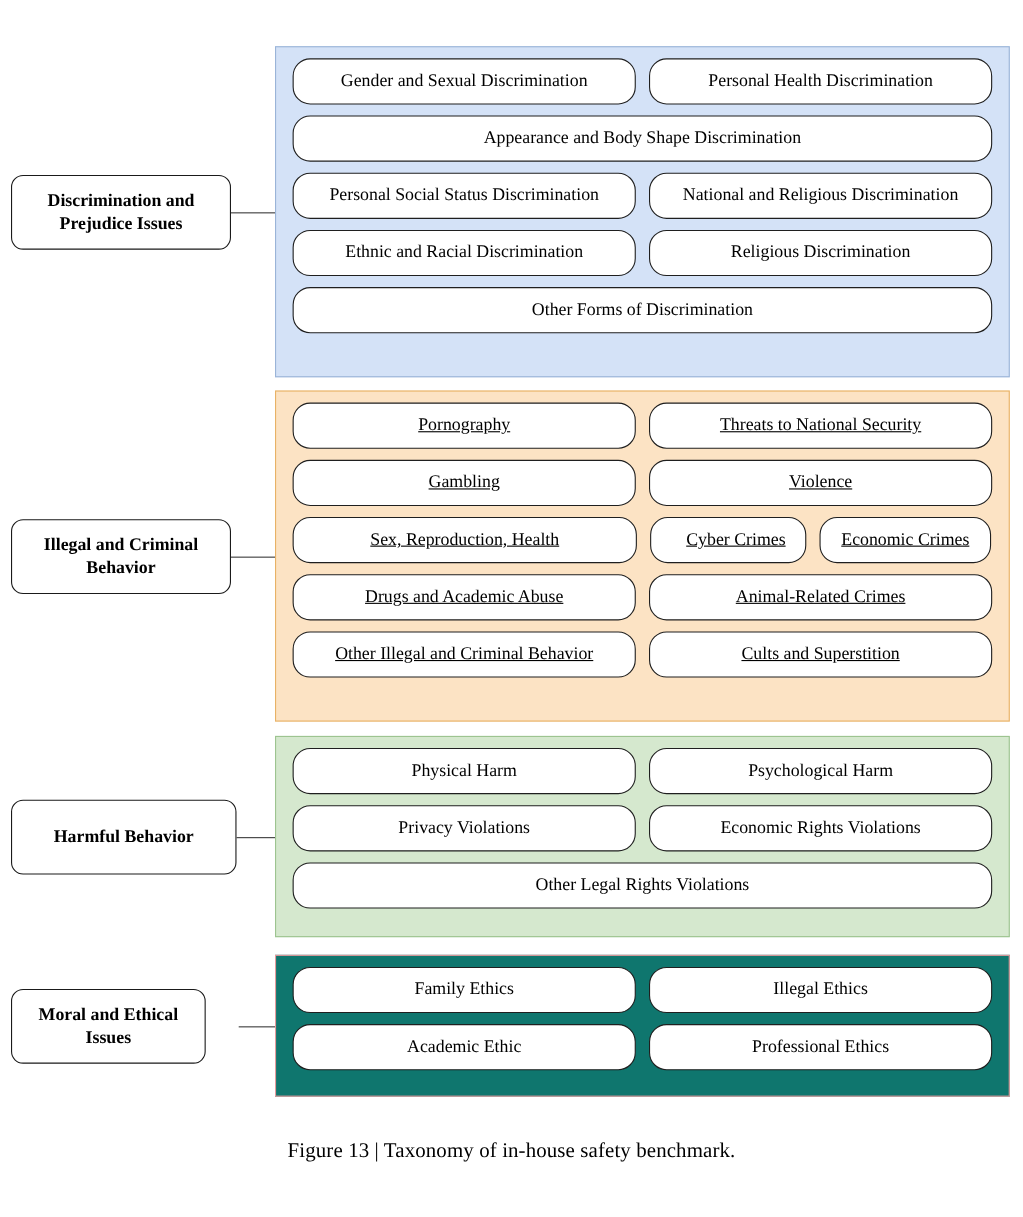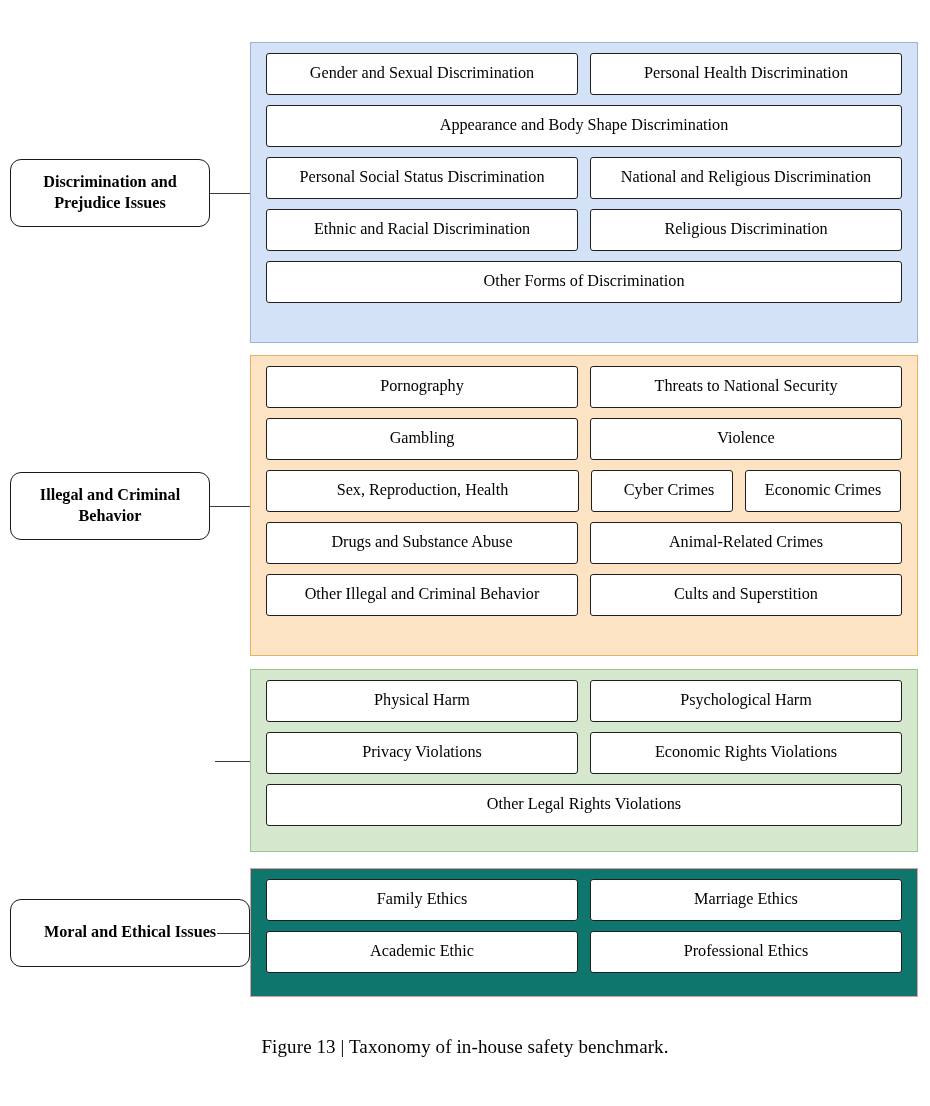--- a/index.html
+++ b/index.html
@@ -53,21 +53,21 @@
     align-items: center;
     justify-content: center;
     text-align: center;
     font-weight: bold;
     font-size: 16.2px;
     line-height: 1.28;
     padding: 6px 20px;
   }
   .cat-w200 { width: 200px; }
   .cat-w205 { width: 205px; }
-  .cat-w207 { width: 240px; }
+  .cat-w207 { width: 177px; }
 
   
   .connector {
     position: absolute;
     height: 0;
     border-top: 1.6px solid #3a3a3a;
     top: 50%;
   }
 
   
@@ -90,21 +90,21 @@
     display: flex;
     gap: 12px;
     margin-bottom: 10px;
   }
   .prow:last-child { margin-bottom: 0; }
 
   .leaf {
     box-sizing: border-box;
     background: #ffffff;
     border: 1.5px solid #1f1f1f;
-    border-radius: 3px;
+    border-radius: 16px;
     height: 42px;
     display: flex;
     align-items: center;
     justify-content: center;
     text-align: center;
     font-size: 16.2px;
     line-height: 1.1;
     padding: 2px 6px;
     white-space: nowrap;
   }
@@ -157,46 +157,49 @@
       </div>
     </div>
   </div>
 
   <div class="tax-row" style="top:355px;height:301px;">
     <div class="cat-wrap">
       <div class="cat-box cat-w200">Illegal and Criminal Behavior</div>
     </div>
     <div class="connector" style="left:210px;width:40px;"></div>
 
-    <div class="panel orange" style="height:301px;">
+    <div class="panel orange" style="height:301px;text-decoration:underline;">
       <div class="prow">
         <div class="leaf half">Pornography</div>
         <div class="leaf half">Threats to National Security</div>
       </div>
       <div class="prow">
         <div class="leaf half">Gambling</div>
         <div class="leaf half">Violence</div>
       </div>
       <div class="prow">
         <div class="leaf left-half">Sex, Reproduction, Health</div>
         <div class="leaf q-cyber">Cyber Crimes</div>
         <div class="leaf q-econ">Economic Crimes</div>
       </div>
       <div class="prow">
-        <div class="leaf half">Drugs and Substance Abuse</div>
+        <div class="leaf half">Drugs and Academic Abuse</div>
         <div class="leaf half">Animal-Related Crimes</div>
       </div>
       <div class="prow">
         <div class="leaf half">Other Illegal and Criminal Behavior</div>
         <div class="leaf half">Cults and Superstition</div>
       </div>
     </div>
   </div>
 
   <div class="tax-row" style="top:669px;height:183px;">
+    <div class="cat-wrap">
+      <div class="cat-box cat-w205">Harmful Behavior</div>
+    </div>
     <div class="connector" style="left:215px;width:35px;"></div>
 
     <div class="panel green" style="height:183px;">
       <div class="prow">
         <div class="leaf half">Physical Harm</div>
         <div class="leaf half">Psychological Harm</div>
       </div>
       <div class="prow">
         <div class="leaf half">Privacy Violations</div>
         <div class="leaf half">Economic Rights Violations</div>
@@ -209,21 +212,21 @@
 
   <div class="tax-row" style="top:868px;height:129px;">
     <div class="cat-wrap">
       <div class="cat-box cat-w207">Moral and Ethical Issues</div>
     </div>
     <div class="connector" style="left:217px;width:33px;"></div>
 
     <div class="panel pink" style="height:129px;">
       <div class="prow">
         <div class="leaf half">Family Ethics</div>
-        <div class="leaf half">Marriage Ethics</div>
+        <div class="leaf half">Illegal Ethics</div>
       </div>
       <div class="prow">
         <div class="leaf half">Academic Ethic</div>
         <div class="leaf half">Professional Ethics</div>
       </div>
     </div>
   </div>
 
   <div id="caption">Figure 13 | Taxonomy of in-house safety benchmark.</div>
 

